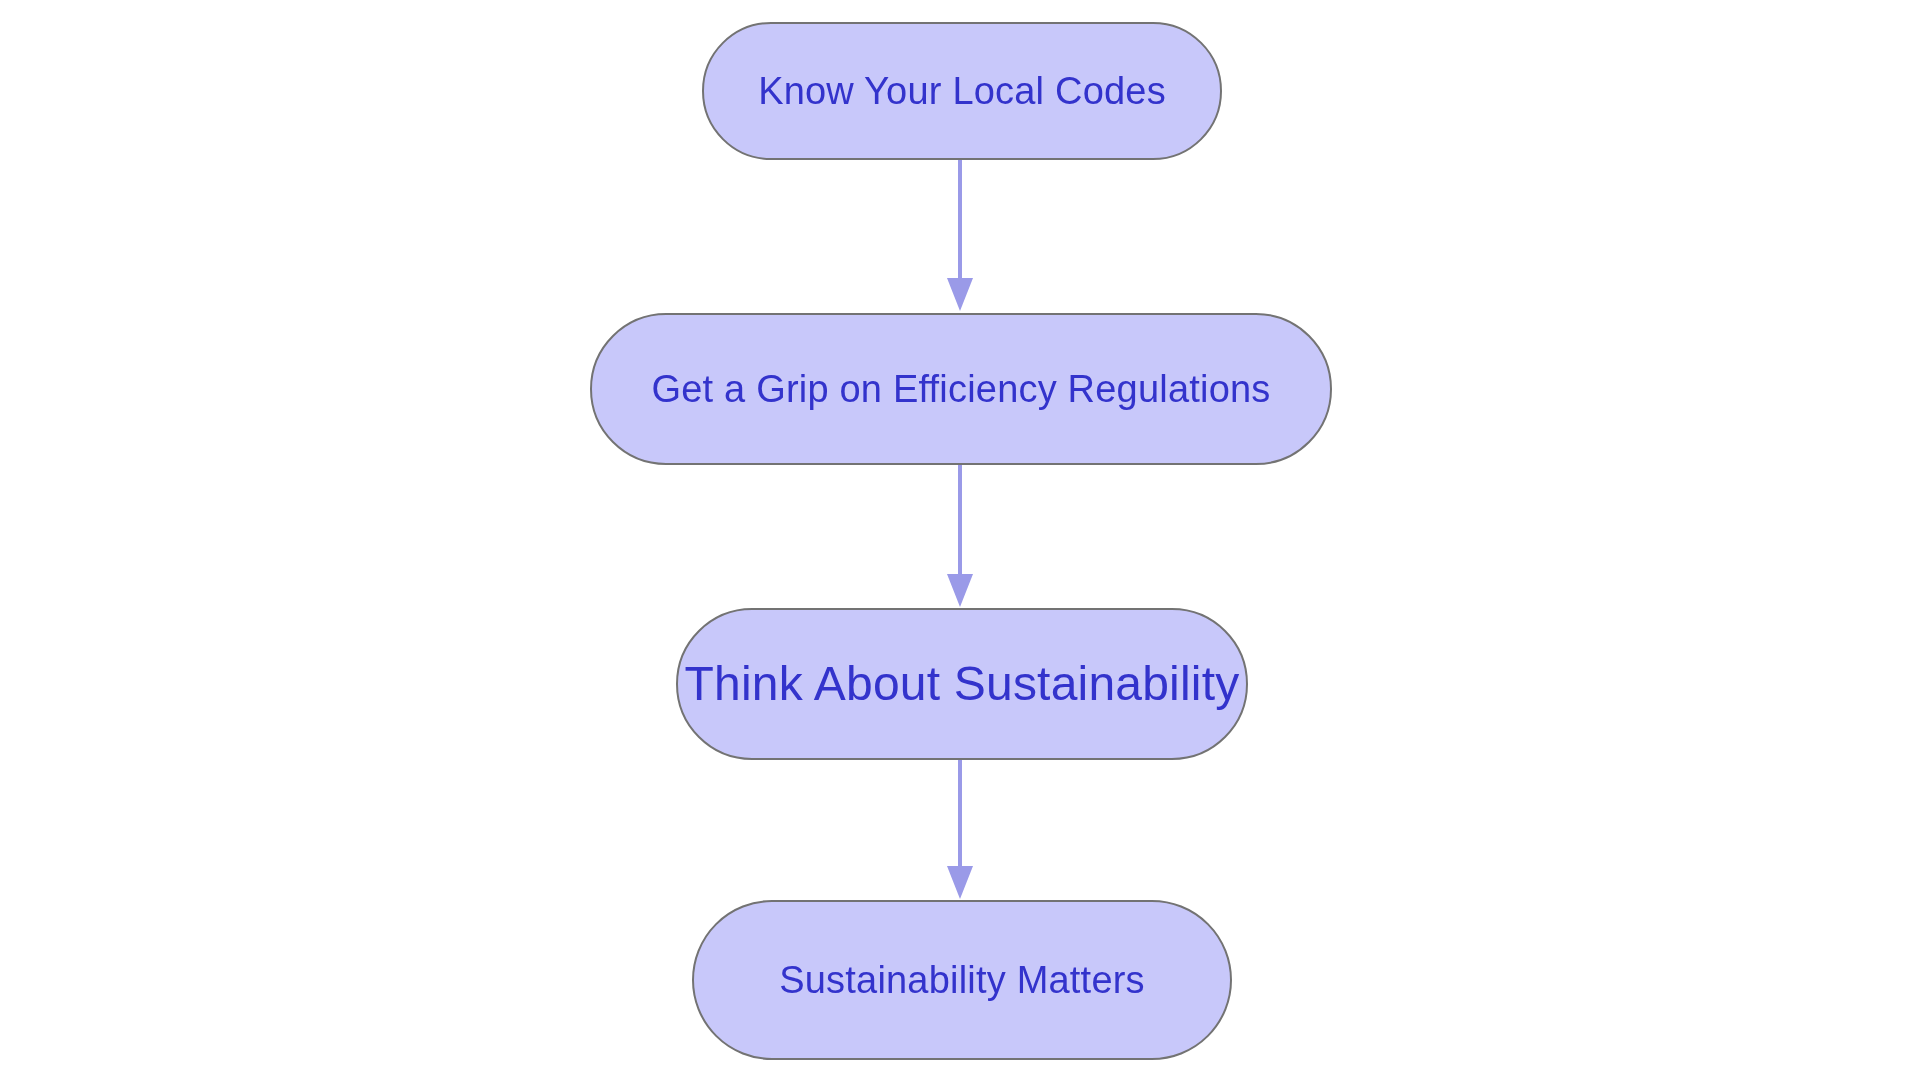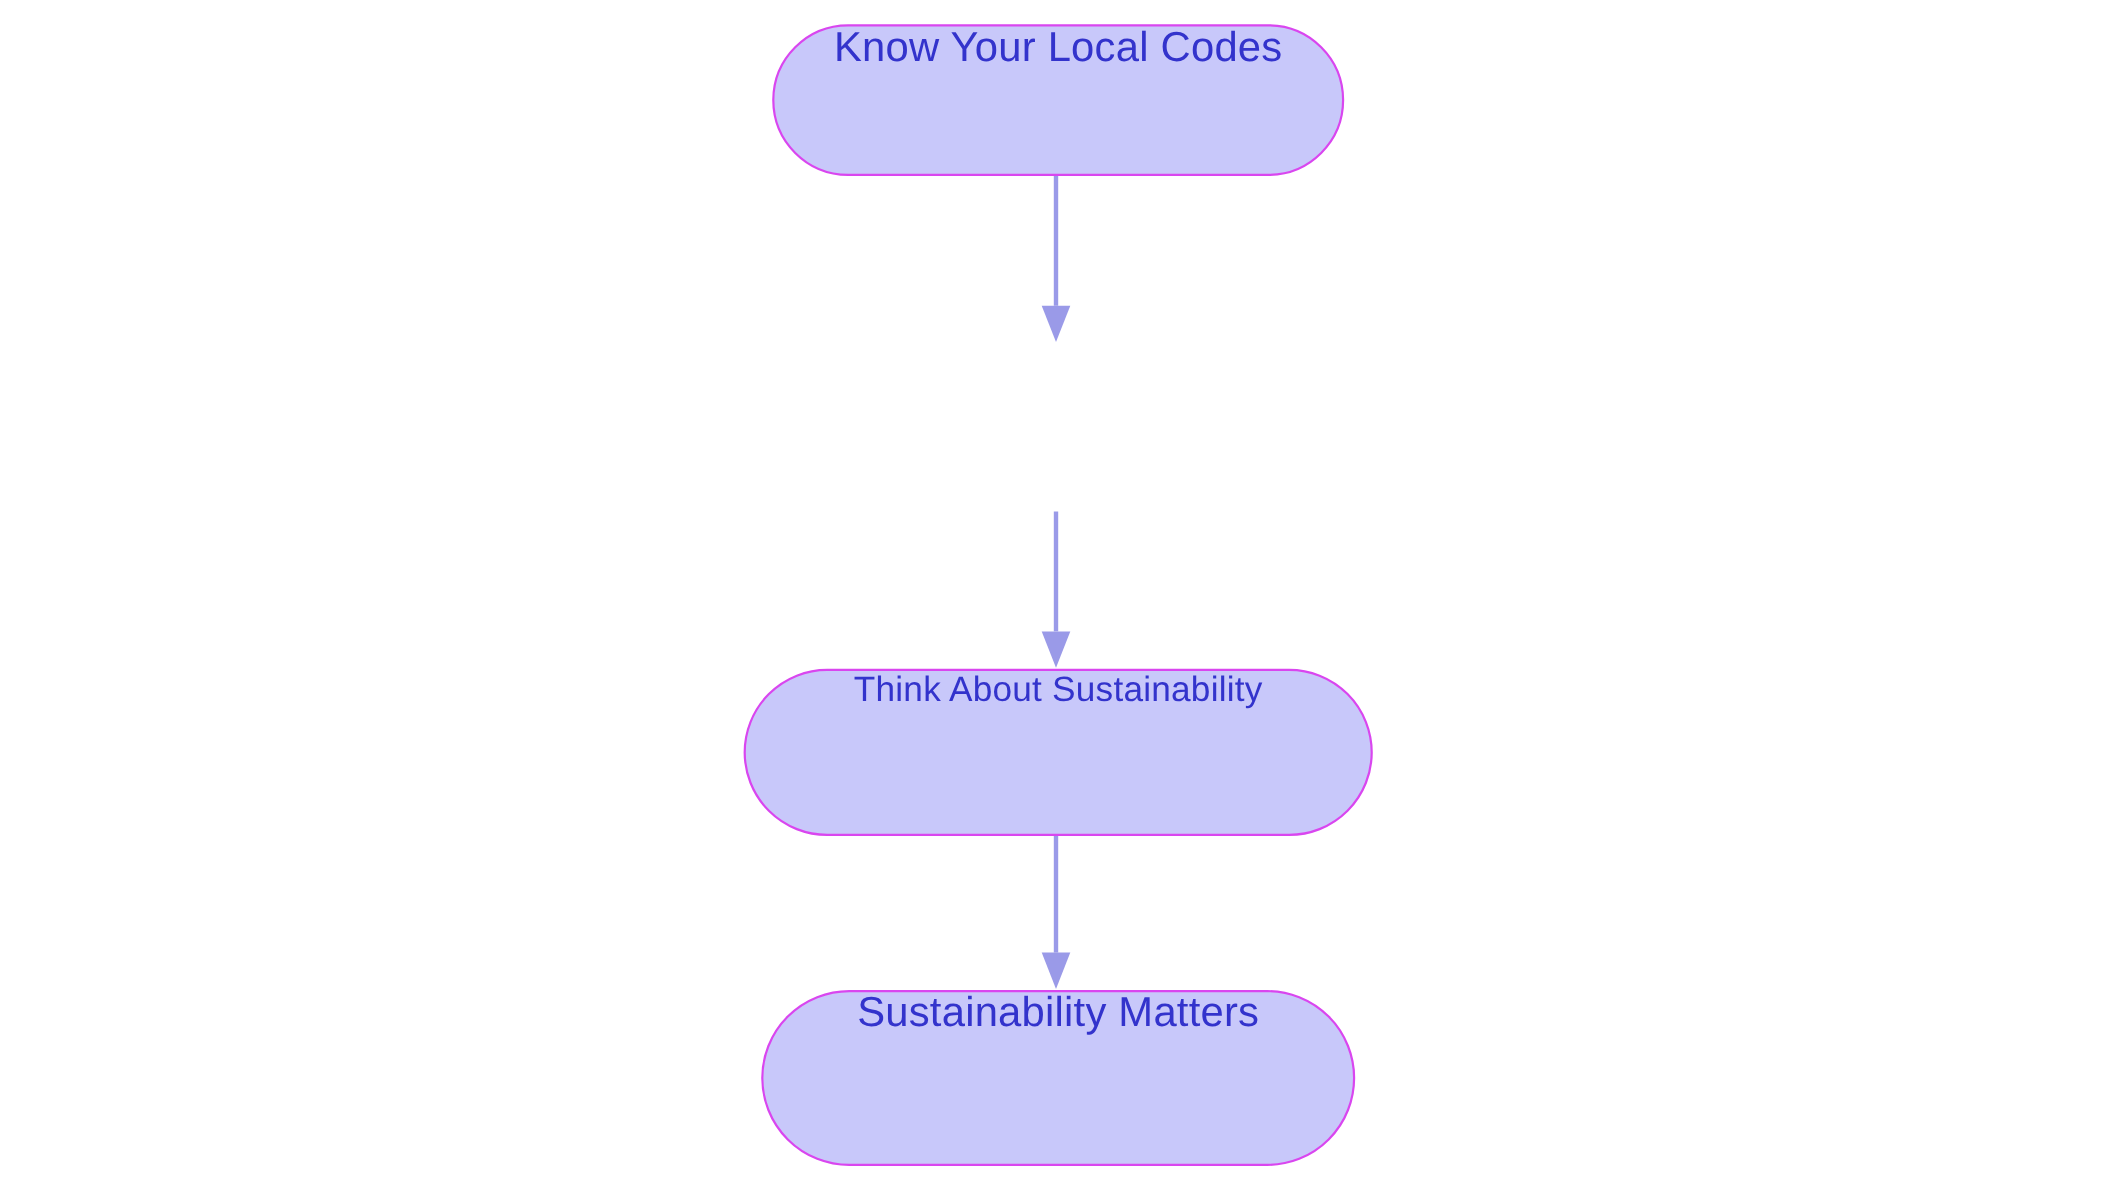--- a/index.html
+++ b/index.html
@@ -17,41 +17,42 @@
   #flowchart-canvas {
     position: relative;
     width: 1920px;
     height: 1083px;
     background: #ffffff;
   }
   .flow-node {
     position: absolute;
     box-sizing: border-box;
     display: flex;
+    align-items: center;
     justify-content: center;
     background: #c8c8fa;
-    border: 2px solid #d946ef;
+    border: 2px solid #737373;
     border-radius: 999px;
     color: #3333cc;
     font-family: "Liberation Sans", sans-serif;
     font-weight: 400;
     letter-spacing: 0.2px;
     white-space: nowrap;
     user-select: none;
   }
   .node-label {
     display: block;
     line-height: 1;
     color: #3333cc;
   }
 
   
   #node-1 { left: 702px; top: 22px;  width: 520px; height: 138px; font-size: 38px; }
   #node-2 { left: 590px; top: 313px; width: 742px; height: 152px; font-size: 38px; }
-  #node-3 { left: 676px; top: 608px; width: 572px; height: 152px; font-size: 32px; }
+  #node-3 { left: 676px; top: 608px; width: 572px; height: 152px; font-size: 48px; }
   #node-4 { left: 692px; top: 900px; width: 540px; height: 160px; font-size: 38px; }
 
   
   .flow-connector {
     position: absolute;
     left: 0;
     top: 0;
     width: 1920px;
     height: 1083px;
     pointer-events: none;
@@ -86,20 +87,23 @@
     <g>
       <line class="connector-line" x1="960" y1="760" x2="960" y2="866"></line>
       <polygon class="connector-head" points="947,866 973,866 960,899"></polygon>
     </g>
   </svg>
 
   <div class="flow-node" id="node-1">
     <span class="node-label">Know Your Local Codes</span>
   </div>
 
+  <div class="flow-node" id="node-2">
+    <span class="node-label">Get a Grip on Efficiency Regulations</span>
+  </div>
 
   <div class="flow-node" id="node-3">
     <span class="node-label">Think About Sustainability</span>
   </div>
 
   <div class="flow-node" id="node-4">
     <span class="node-label">Sustainability Matters</span>
   </div>
 
 </div>

